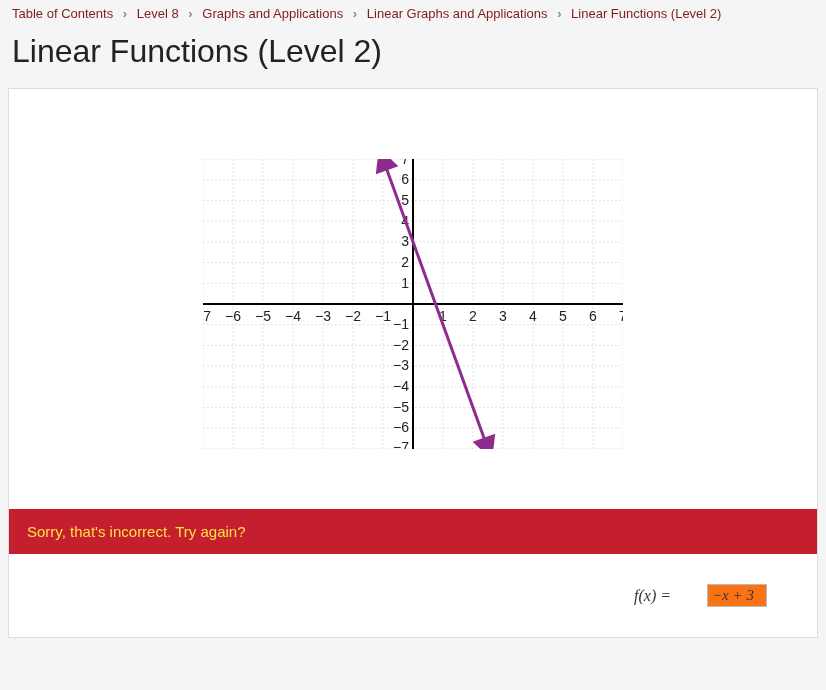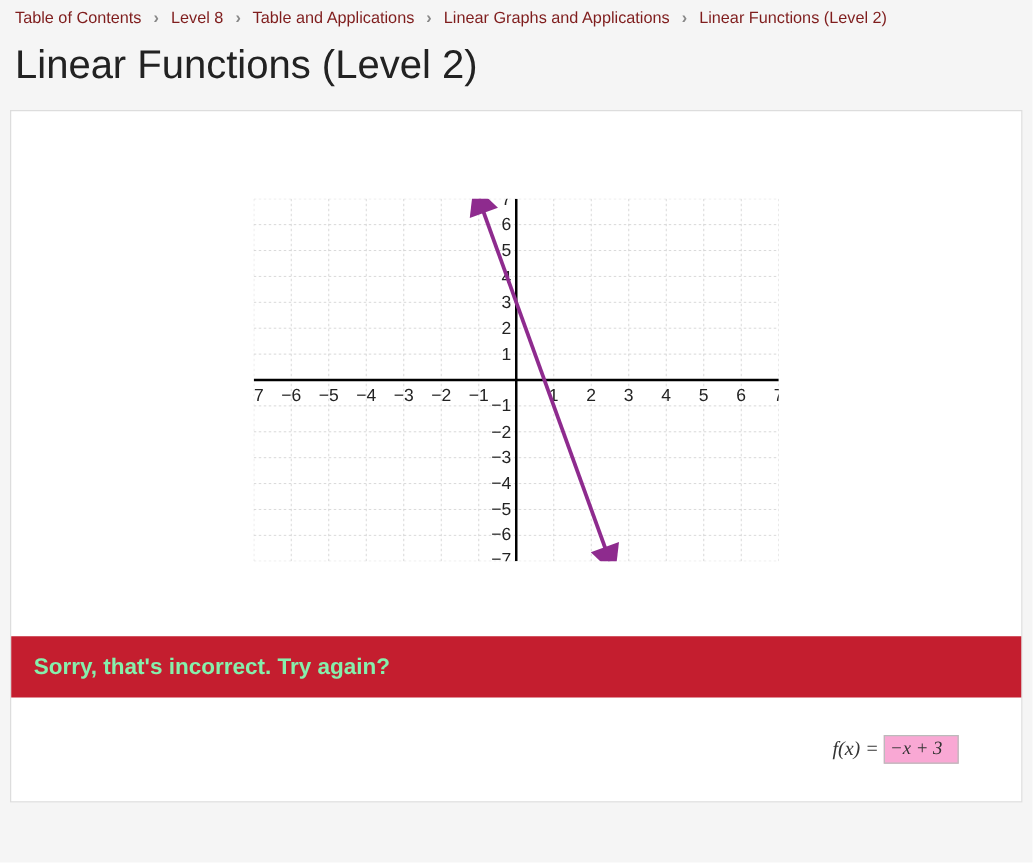--- a/index.html
+++ b/index.html
@@ -47,58 +47,59 @@
     }
     .plot-area {
       position: absolute;
       left: 10px;
       top: 10px;
       width: 420px;
       height: 290px;
     }
     .feedback-bar {
       background: #c41e2f;
-      color: #86efac;
-      font-weight: bold;
-      font-size: 18px;
+      color: #fde047;
+      font-weight: normal;
+      font-size: 15px;
       padding: 14px 18px;
     }
     .answer-area {
       padding: 30px 50px;
       font-family: "Times New Roman", serif;
       font-size: 16px;
       font-style: italic;
       color: #333;
       display: flex;
       align-items: center;
       gap: 4px;
       justify-content: flex-end;
     }
     .answer-area .fx {
       font-style: italic;
     }
     .answer-input {
       border: 1px solid #bbb;
       padding: 2px 4px;
-      background: #f9a8d4;
+      background: #f97316;
       font-family: "Times New Roman", serif;
       font-size: 15px;
       font-style: italic;
       min-width: 60px;
+      margin-left: 32px;
     }
   </style>
 </head>
 <body>
 
 <div class="breadcrumb">
   <span class="crumb">Table of Contents</span>
   <span class="sep">›</span>
   <span class="crumb">Level 8</span>
   <span class="sep">›</span>
-  <span class="crumb">Table and Applications</span>
+  <span class="crumb">Graphs and Applications</span>
   <span class="sep">›</span>
   <span class="crumb">Linear Graphs and Applications</span>
   <span class="sep">›</span>
   <span class="crumb">Linear Functions (Level 2)</span>
 </div>
 
 <h1 class="page-title">Linear Functions (Level 2)</h1>
 
 <div class="content">
 

